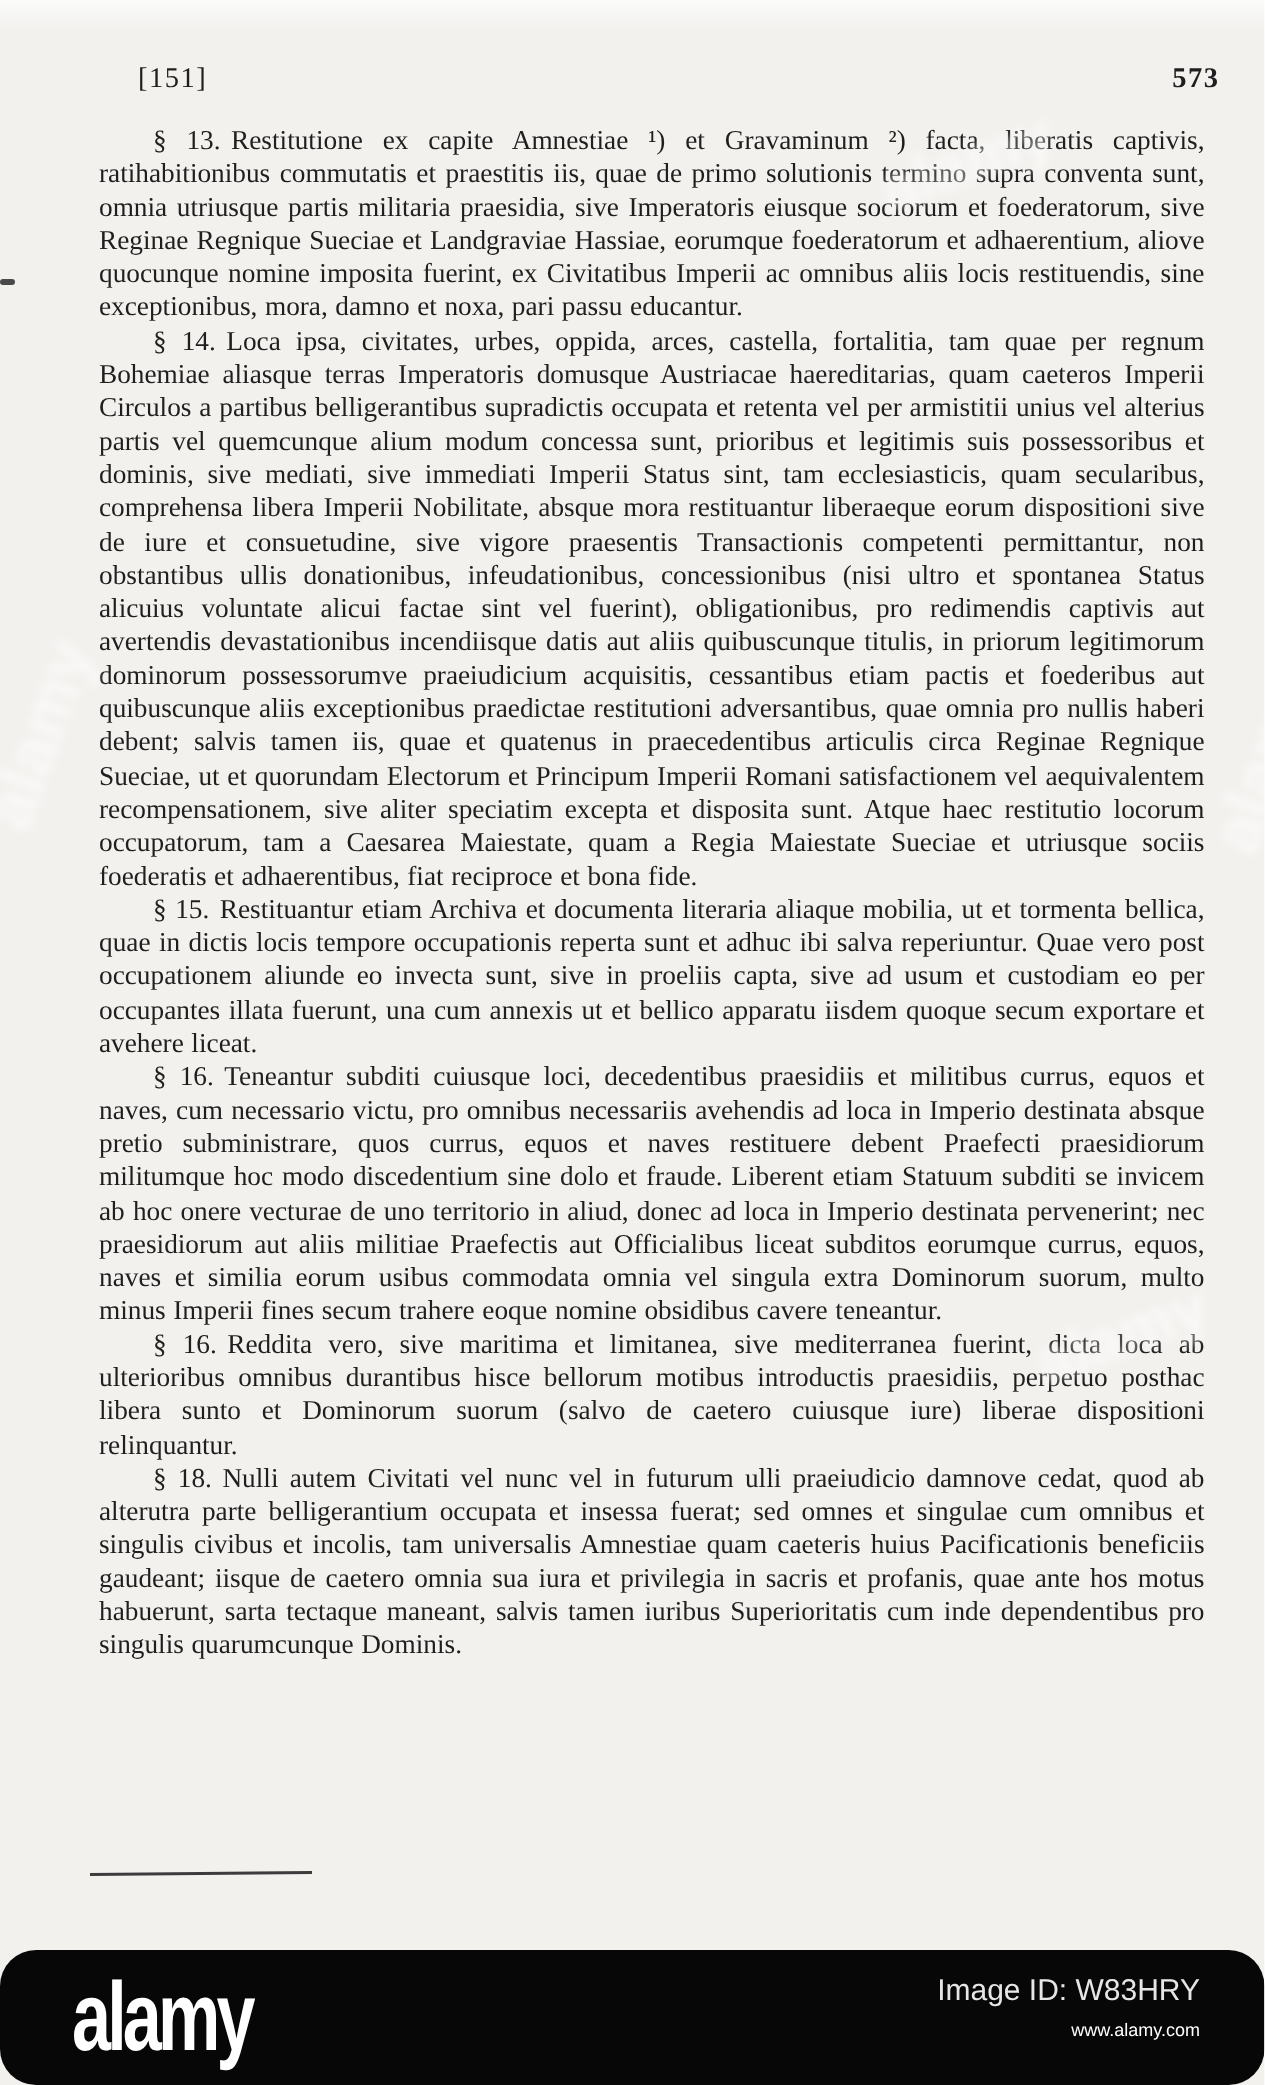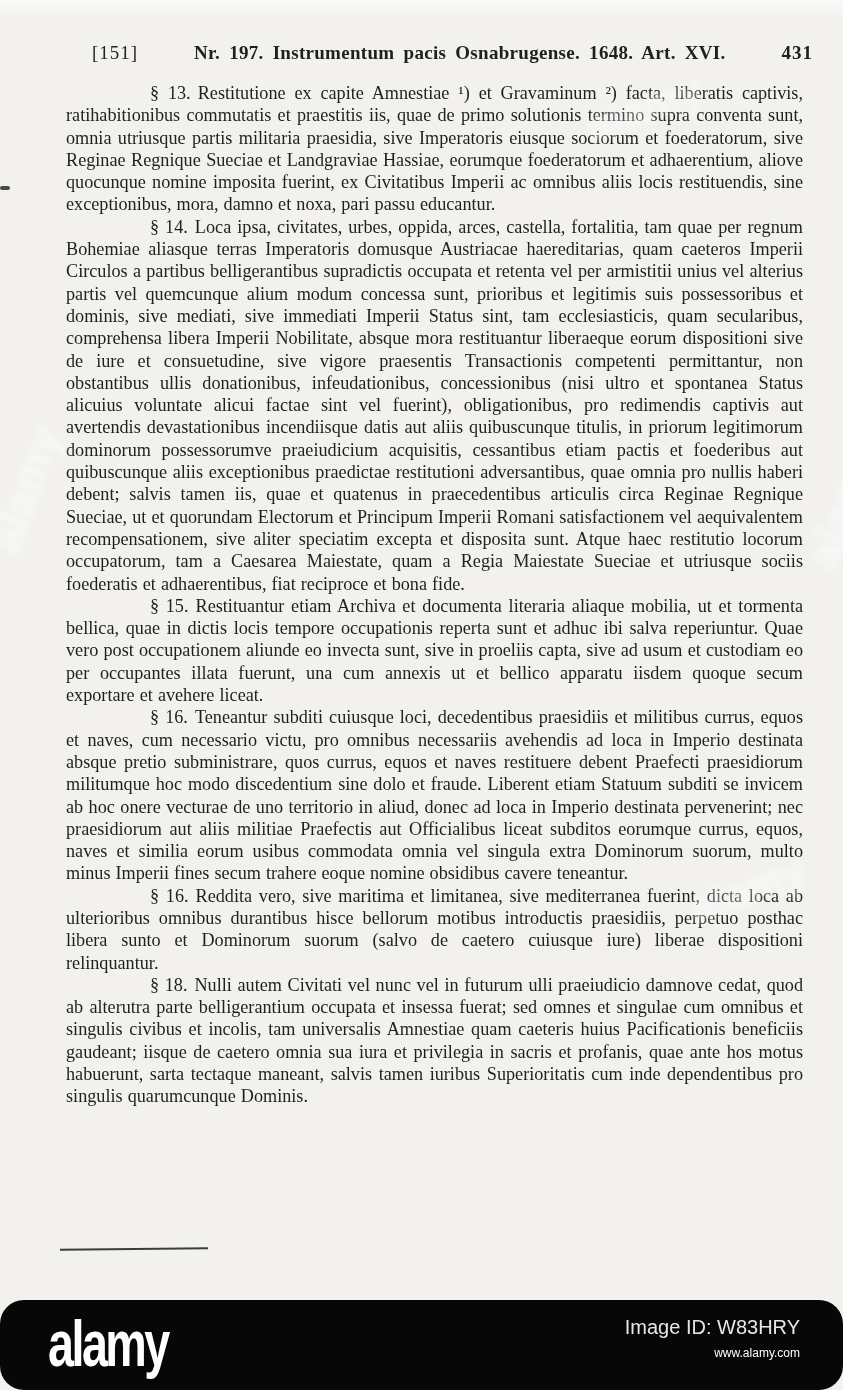--- a/index.html
+++ b/index.html
@@ -33,21 +33,21 @@
     width: 737px;
   }
   .para {
     margin: 0;
     text-align: justify;
     text-indent: 36px;
     font-size: 18.2px;
     line-height: 22.3px;
     word-spacing: 0.5px;
   }
-  .pnum { padding-right: 7px; margin-left: 48px; }
+  .pnum { padding-right: 7px; }
 
   
   .fn-rule {
     position: absolute;
     top: 1248px; left: 60px;
     width: 148px; height: 2px;
     background: #3c3c3c;
     transform: rotate(-0.5deg);
   }
   .footnotes {
@@ -111,22 +111,21 @@
   .image-id { font-size: 20px; color: rgba(255,255,255,0.9); font-weight: normal; }
   .alamy-url { font-size: 12px; font-weight: normal; margin-top: 7px; }
 </style>
 </head>
 <body>
 
 <div class="page">
 
   <div class="header">
     <span class="margin-ref">[151]</span>
-    <span class="doc-title">Nr. 197. Instrumentum pacis Osnabrugense. 1648. Art. XVI.</span>
-    <span class="page-num">431</span>
+    <span class="page-num">573</span>
   </div>
 
   <div class="artifact-dash"></div>
 
   <div class="body-text">
     <p class="para">
       <span class="pnum">§ 13.</span><span class="ptext">Restitutione ex capite Amnestiae ¹) et Gravaminum ²) facta, liberatis captivis, ratihabitionibus commutatis et praestitis iis, quae de primo solutionis termino supra conventa sunt, omnia utriusque partis militaria praesidia, sive Imperatoris eiusque sociorum et foederatorum, sive Reginae Regnique Sueciae et Landgraviae Hassiae, eorumque foederatorum et adhaerentium, aliove quocunque nomine imposita fuerint, ex Civitatibus Imperii ac omnibus aliis locis restituendis, sine exceptionibus, mora, damno et noxa, pari passu educantur.</span>
     </p>
     <p class="para">
       <span class="pnum">§ 14.</span><span class="ptext">Loca ipsa, civitates, urbes, oppida, arces, castella, fortalitia, tam quae per regnum Bohemiae aliasque terras Imperatoris domusque Austriacae haereditarias, quam caeteros Imperii Circulos a partibus belligerantibus supradictis occupata et retenta vel per armistitii unius vel alterius partis vel quemcunque alium modum concessa sunt, prioribus et legitimis suis possessoribus et dominis, sive mediati, sive immediati Imperii Status sint, tam ecclesiasticis, quam secularibus, comprehensa libera Imperii Nobilitate, absque mora restituantur liberaeque eorum dispositioni sive de iure et consuetudine, sive vigore praesentis Transactionis competenti permittantur, non obstantibus ullis donationibus, infeudationibus, concessionibus (nisi ultro et spontanea Status alicuius voluntate alicui factae sint vel fuerint), obligationibus, pro redimendis captivis aut avertendis devastationibus incendiisque datis aut aliis quibuscunque titulis, in priorum legitimorum dominorum possessorumve praeiudicium acquisitis, cessantibus etiam pactis et foederibus aut quibuscunque aliis exceptionibus praedictae restitutioni adversantibus, quae omnia pro nullis haberi debent; salvis tamen iis, quae et quatenus in praecedentibus articulis circa Reginae Regnique Sueciae, ut et quorundam Electorum et Principum Imperii Romani satisfactionem vel aequivalentem recompensationem, sive aliter speciatim excepta et disposita sunt. Atque haec restitutio locorum occupatorum, tam a Caesarea Maiestate, quam a Regia Maiestate Sueciae et utriusque sociis foederatis et adhaerentibus, fiat reciproce et bona fide.</span>

